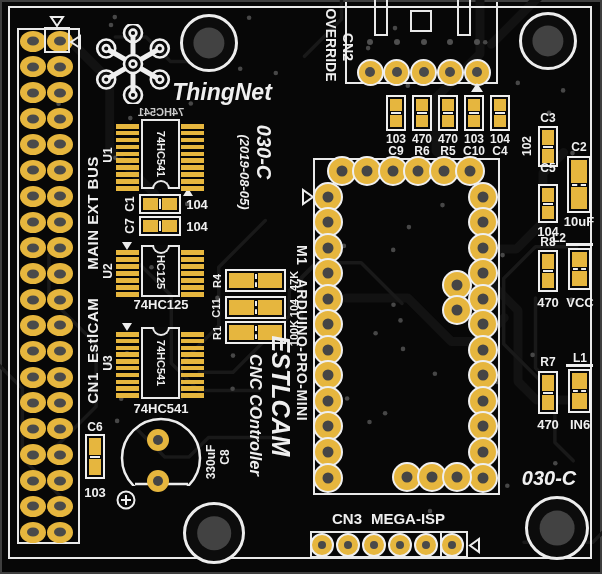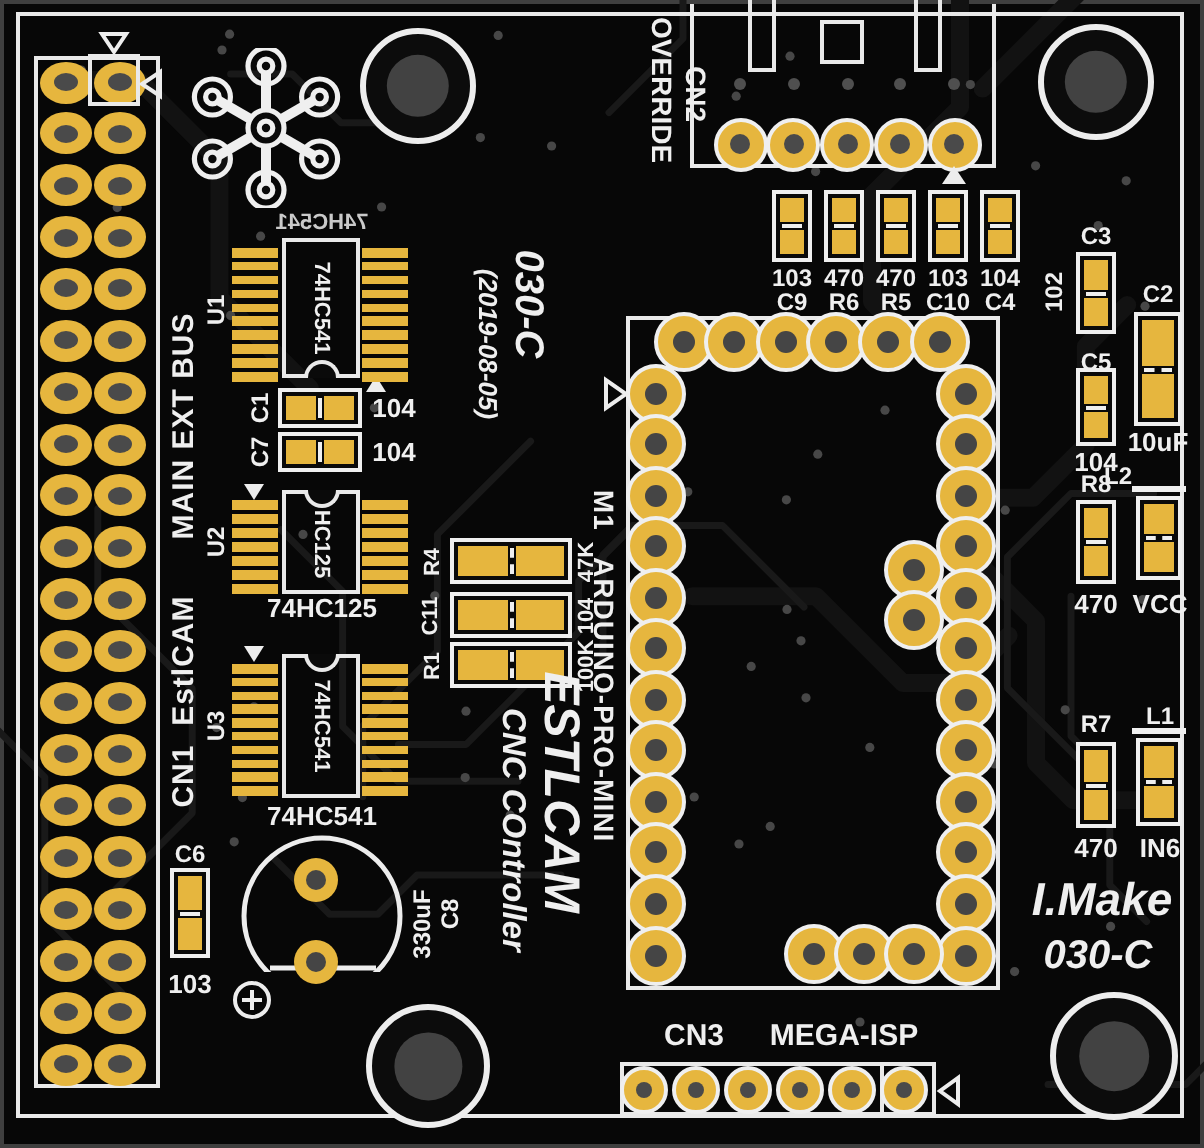--- a/index.html
+++ b/index.html
@@ -223,20 +223,21 @@
           <circle cx="40" cy="71" r="3.4" fill="#0a0a0a"></circle>
         <circle cx="13.2" cy="55.5" r="9"></circle>
           <circle cx="13.2" cy="55.5" r="3.4" fill="#0a0a0a"></circle>
         <circle cx="13.2" cy="24.5" r="9"></circle>
           <circle cx="13.2" cy="24.5" r="3.4" fill="#0a0a0a"></circle>
         <circle cx="40" cy="40" r="9" fill="#0a0a0a"></circle>
           <circle cx="40" cy="40" r="3.4" fill="#0a0a0a"></circle>
       </g>
     </g>
   </svg>
+  <div class="silk it f23" style="left:222px;top:92px">ThingNet</div>
 
   <div class="silk cw it f20" style="left:264px;top:152px">030-C</div>
   <div class="silk cw it f13" style="left:244px;top:172px">(2019-08-05)</div>
 
   <div class="silk mir f11 dim" style="left:161px;top:112px">74HC541</div>
   <div class="ic-body" style="left:141px;top:119px;width:39px;height:70px">
     <div class="notch bot"></div>
   </div>
   <div class="silk cw f11" style="left:160px;top:154px">74HC541</div>
   <div class="silk ccw f12" style="left:108px;top:155px">U1</div>
@@ -403,21 +404,21 @@
   <div class="silk ccw f12" style="left:527px;top:146px">102</div>
 
   <div class="silk f12" style="left:579px;top:147px">C2</div>
   <div class="smdv" style="left:567px;top:156px;width:24px;height:57px">
       <i></i>
       <b></b>
       <i></i>
     </div>
   <div class="silk f13" style="left:579px;top:221px">10uF</div>
 
-  <div class="silk f12" style="left:548px;top:181px">C5</div>
+  <div class="silk f12" style="left:548px;top:168px">C5</div>
   <div class="smdv" style="left:538px;top:184px;width:20px;height:39px">
       <i></i>
       <b></b>
       <i></i>
     </div>
   <div class="silk f13" style="left:548px;top:231px">104</div>
 
   <div class="silk f12" style="left:548px;top:242px">R8</div>
   <div class="smdv" style="left:538px;top:250px;width:20px;height:42px">
       <i></i>
@@ -445,36 +446,35 @@
 
   <div class="silk f12" style="left:580px;top:358px">L1</div>
   <div class="ledbar" style="left:566px;top:364px;width:27px"></div>
   <div class="smdv" style="left:568px;top:369px;width:23px;height:44px">
       <i></i>
       <b></b>
       <i></i>
     </div>
   <div class="silk f13" style="left:580px;top:424px">IN6</div>
 
-  <div class="silk it f23" style="left:551px;top:450px">I.Make</div>
   <div class="silk it f20" style="left:549px;top:478px">030-C</div>
 
   <div class="silk f12" style="left:95px;top:427px">C6</div>
   <div class="smdv" style="left:85px;top:434px;width:20px;height:45px">
       <i></i>
       <b></b>
       <i></i>
     </div>
   <div class="silk f13" style="left:95px;top:492px">103</div>
 
   <div class="silk ccw f12" style="left:211px;top:462px">330uF</div>
   <div class="silk ccw f12" style="left:225px;top:457px">C8</div>
 
   <div class="silk f15" style="left:347px;top:518px">CN3</div>
-  <div class="silk f15" style="left:422px;top:518px">MEGA-ISP</div>
+  <div class="silk f15" style="left:408px;top:518px">MEGA-ISP</div>
   <div class="box" style="left:310px;top:531px;width:158px;height:27px"></div>
   <div style="position:absolute;left:440px;top:531px;width:2px;height:27px;background:#e9e9e9"></div>
   <div id="cn3-pads">
       <div class="pad-cn3" style="left: 310px; top: 533px;"></div>
       <div class="pad-cn3" style="left: 336px; top: 533px;"></div>
       <div class="pad-cn3" style="left: 362px; top: 533px;"></div>
       <div class="pad-cn3" style="left: 388px; top: 533px;"></div>
       <div class="pad-cn3" style="left: 414px; top: 533px;"></div>
       <div class="pad-cn3" style="left: 440px; top: 533px;"></div>
     </div>

